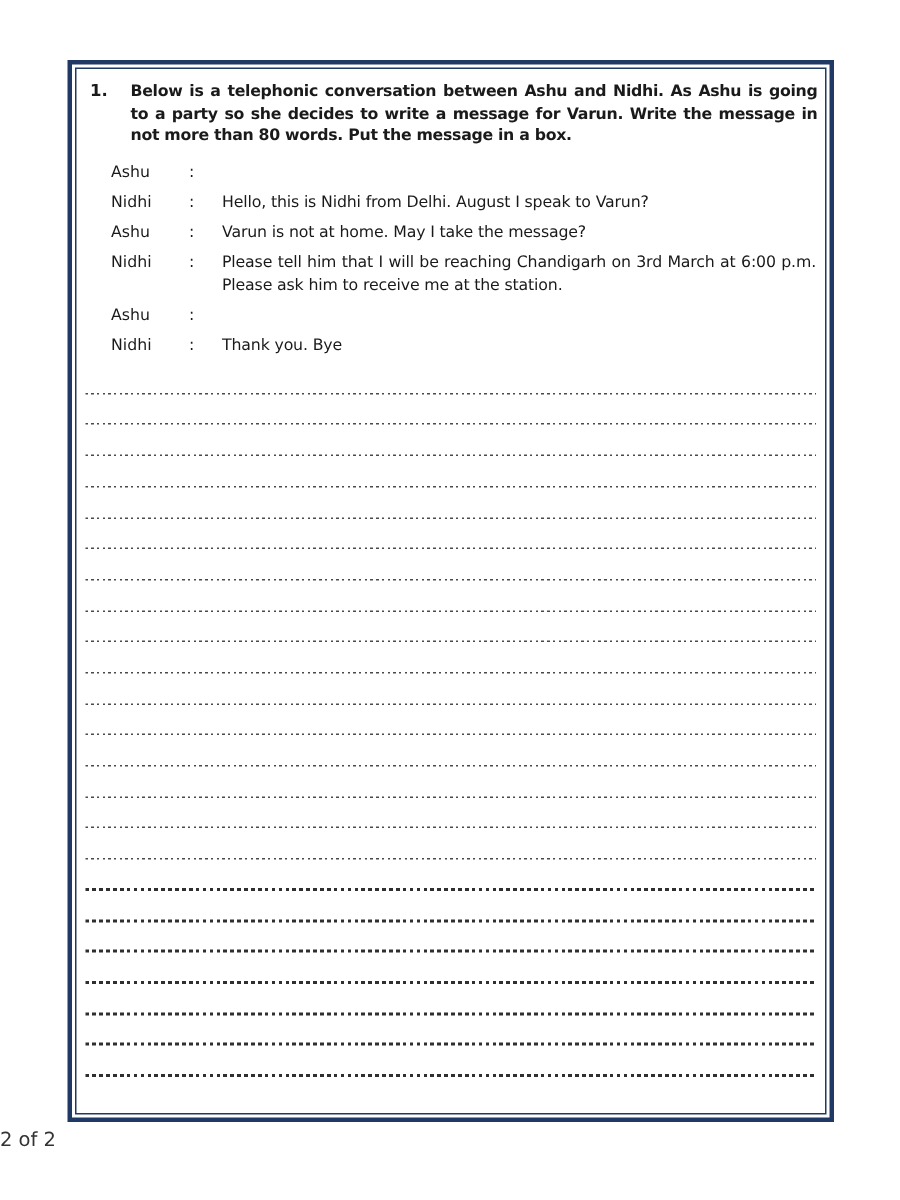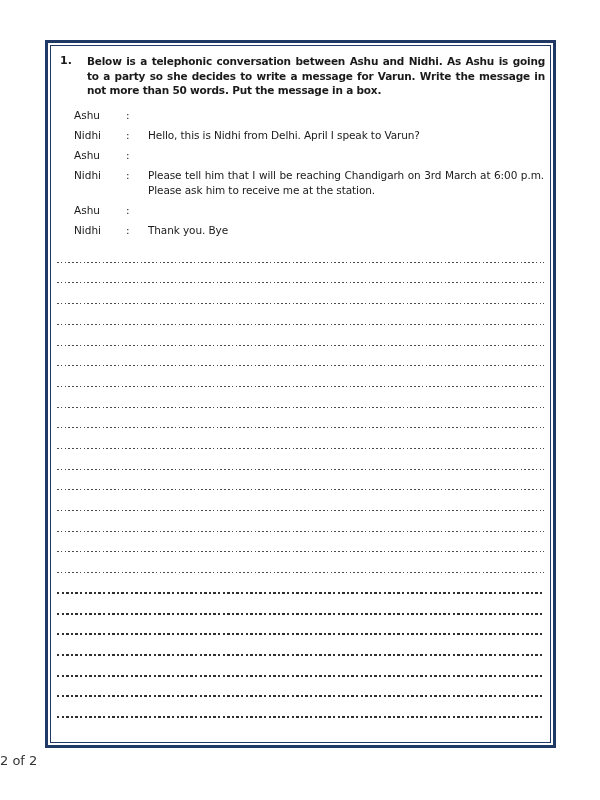--- a/index.html
+++ b/index.html
@@ -99,38 +99,39 @@
   }
 </style>
 </head>
 <body>
 
 <div class="box-outer">
   <div class="box-inner">
 
     <div class="question">
       <div class="q-num">1.</div>
-      <div class="q-text">Below is a telephonic conversation between Ashu and Nidhi. As Ashu is going to a party so she decides to write a message for Varun. Write the message in not more than 50 words. Put the message in a box.</div>
+      <div class="q-text">Below is a telephonic conversation between Ashu and Nidhi. As Ashu is going to a party so she decides to write a message for Varun. Write the message in not more than 80 words. Put the message in a box.</div>
     </div>
 
     <div class="dialogue">
       <div class="dlg-row">
         <div class="dlg-speaker">Ashu</div>
         <div class="dlg-colon">:</div>
       </div>
 
       <div class="dlg-row">
         <div class="dlg-speaker">Nidhi</div>
         <div class="dlg-colon">:</div>
-        <div class="dlg-text">Hello, this is Nidhi from Delhi. April I speak to Varun?</div>
+        <div class="dlg-text">Hello, this is Nidhi from Delhi. August I speak to Varun?</div>
       </div>
 
       <div class="dlg-row">
         <div class="dlg-speaker">Ashu</div>
         <div class="dlg-colon">:</div>
+        <div class="dlg-text">Varun is not at home. May I take the message?</div>
       </div>
 
       <div class="dlg-row">
         <div class="dlg-speaker">Nidhi</div>
         <div class="dlg-colon">:</div>
         <div class="dlg-text">Please tell him that I will be reaching Chandigarh on 3rd March at 6:00 p.m. Please ask him to receive me at the station.</div>
       </div>
 
       <div class="dlg-row">
         <div class="dlg-speaker">Ashu</div>

